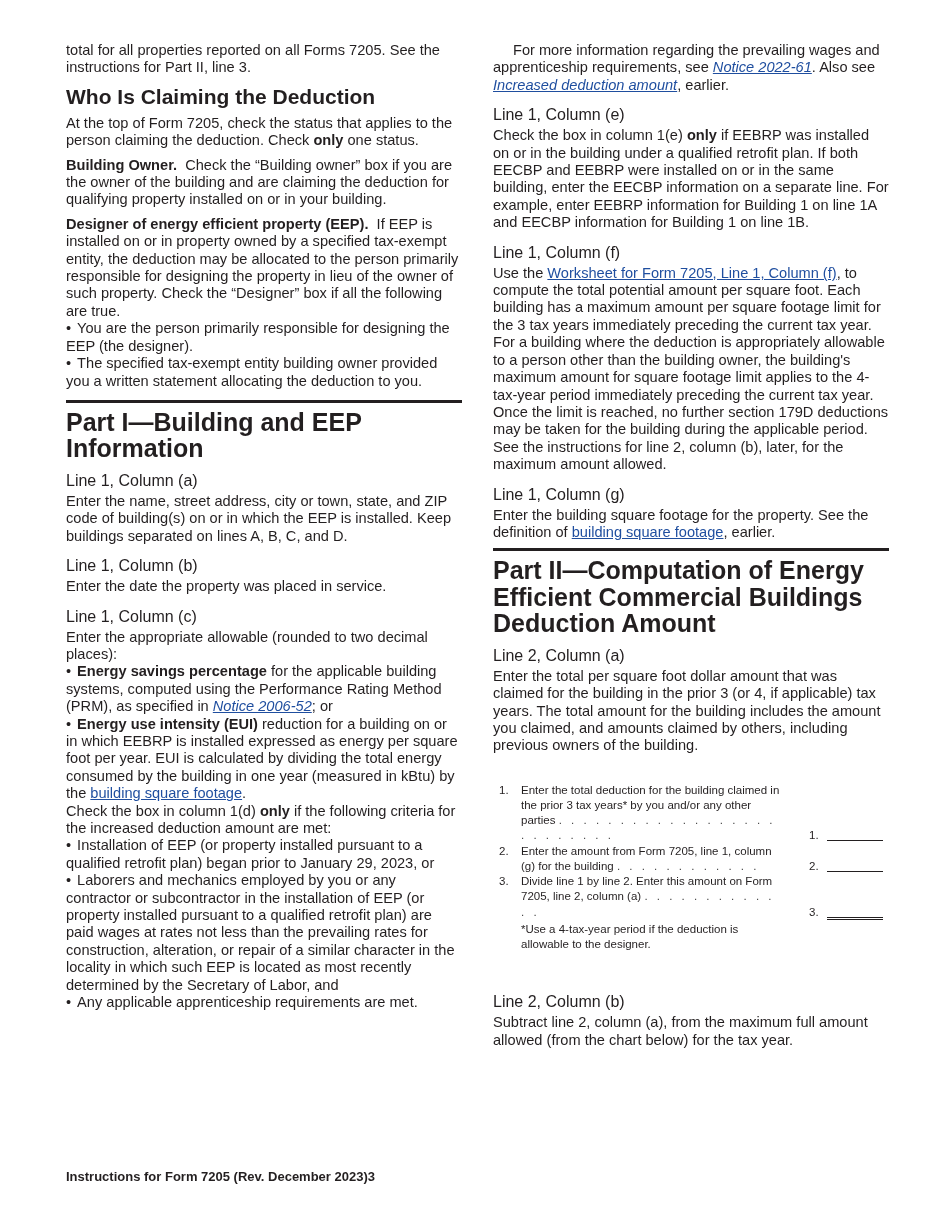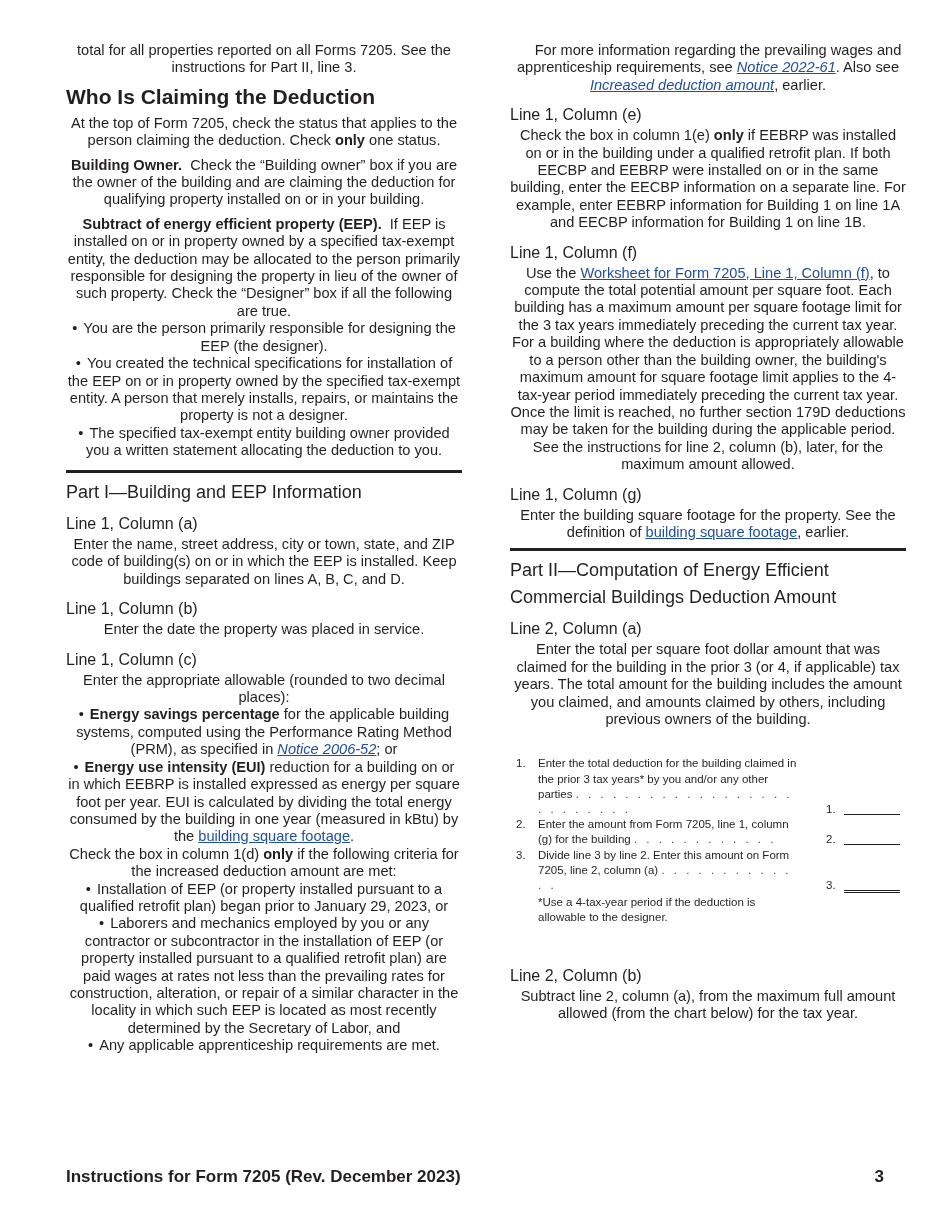--- a/index.html
+++ b/index.html
@@ -3,61 +3,60 @@
 <meta charset="utf-8">
 <style>
   html, body { margin: 0; padding: 0; background: #ffffff; }
   body {
     width: 950px; height: 1230px; position: relative; overflow: hidden;
     font-family: "Liberation Sans", sans-serif; color: #231f20;
     font-size: 14.6px; line-height: 17.4px;
   }
   .col { position: absolute; top: 42px; width: 396px; }
   .col-left { left: 66px; }
-  .col-right { left: 510px; }
-  p { margin: 0 0 7px 0; text-align: center; }
+  .col-right { left: 493px; }
+  p { margin: 0 0 7px 0; }
   .h1 { font-weight: bold; font-size: 21px; line-height: 26px; margin: 7px 0 5px 0; }
   .part-rule { border-top: 3px solid #231f20; margin: 10px 0 0 0; }
-  .part-title { font-weight: normal; font-size: 18px; line-height: 26.5px; margin: 6px 0 9px 0; }
+  .part-title { font-weight: bold; font-size: 25px; line-height: 26.5px; margin: 6px 0 9px 0; }
   .h3 { font-weight: normal; font-size: 16px; line-height: 19px; margin: 11px 0 3px 0; }
   .bullet { margin: 0; }
   .bullet::before { content: "\2022"; margin-right: 6px; }
   a.link { color: #1f4e9f; text-decoration: underline; }
   a.link.it { font-style: italic; }
   .indent { text-indent: 20px; }
   b { font-weight: bold; }
 
   .ws { margin: 28px 0 0 0; font-size: 11.5px; line-height: 15.2px; position: relative; }
   .ws-row { display: flex; position: relative; }
   .ws-num { width: 28px; text-align: left; padding-left: 6px; box-sizing: border-box; flex: none; }
   .ws-text { width: 264px; flex: none; }
   .ws-lead { letter-spacing: 3px; color: #444; }
   .ws-ref { position: absolute; right: 0; bottom: 0; width: 80px; display: flex; }
   .ws-ref-num { width: 18px; }
   .ws-field { width: 56px; border-bottom: 1px solid #231f20; height: 12px; }
   .ws-field.dbl { border-bottom: 3px double #231f20; }
   .ws-note { padding-left: 28px; width: 260px; margin-top: 2px; }
 
-  .footer { position: absolute; top: 1168px; left: 66px; width: 818px; font-weight: bold; font-size: 17px; display: flex; justify-content: space-between; }
+  .footer { position: absolute; top: 1168px; left: 66px; width: 818px; font-weight: bold; font-size: 13px; display: flex; }
 </style>
 </head>
 <body>
 
 <div class="col col-left">
   <p>total for all properties reported on all Forms 7205. See the instructions for Part II, line 3.</p>
 
   <div class="h1">Who Is Claiming the Deduction</div>
   <p><span>At the top of Form 7205, check the status that applies to the person claiming the deduction. Check </span><b>only</b><span> one status.</span></p>
 
   <p><b>Building Owner.</b><span style="white-space:pre-wrap">  Check the “Building owner” box if you are the owner of the building and are claiming the deduction for qualifying property installed on or in your building.</span></p>
 
   <div style="margin-bottom:0">
-    <p style="margin:0"><b>Subtract of energy efficient property (EEP).</b><span style="white-space:pre-wrap">  If EEP is installed on or in property owned by a specified tax-exempt entity, the deduction may be allocated to the person primarily responsible for designing the property in lieu of the owner of such property. Check the “Designer” box if all the following are true.</span></p>
+    <p style="margin:0"><b>Designer of energy efficient property (EEP).</b><span style="white-space:pre-wrap">  If EEP is installed on or in property owned by a specified tax-exempt entity, the deduction may be allocated to the person primarily responsible for designing the property in lieu of the owner of such property. Check the “Designer” box if all the following are true.</span></p>
     <p class="bullet">You are the person primarily responsible for designing the EEP (the designer).</p>
-    <p class="bullet">You created the technical specifications for installation of the EEP on or in property owned by the specified tax-exempt entity. A person that merely installs, repairs, or maintains the property is not a designer.</p>
     <p class="bullet">The specified tax-exempt entity building owner provided you a written statement allocating the deduction to you.</p>
   </div>
 
   <div class="part-rule"></div>
   <div class="part-title">Part I—Building and EEP Information</div>
 
   <div class="h3" style="margin-top:0">Line 1, Column (a)</div>
   <p>Enter the name, street address, city or town, state, and ZIP code of building(s) on or in which the EEP is installed. Keep buildings separated on lines A, B, C, and D.</p>
 
   <div class="h3">Line 1, Column (b)</div>
@@ -104,21 +103,21 @@
     <div class="ws-row">
       <div class="ws-num">2.</div>
       <div class="ws-text"><span>Enter the amount from Form 7205, line 1, column (g) for the building</span> <span class="ws-lead">. . . . . . . . . . . .</span></div>
       <div class="ws-ref">
           <span class="ws-ref-num">2.</span>
           <span class="ws-field"></span>
         </div>
     </div>
     <div class="ws-row">
       <div class="ws-num">3.</div>
-      <div class="ws-text"><span>Divide line 3 by line 2. Enter this amount on Form 7205, line 2, column (a)</span> <span class="ws-lead">. . . . . . . . . . . . .</span></div>
+      <div class="ws-text"><span>Divide line 1 by line 2. Enter this amount on Form 7205, line 2, column (a)</span> <span class="ws-lead">. . . . . . . . . . . . .</span></div>
       <div class="ws-ref">
           <span class="ws-ref-num">3.</span>
           <span class="ws-field dbl"></span>
         </div>
     </div>
     <div class="ws-note">*Use a 4-tax-year period if the deduction is allowable to the designer.</div>
   </div>
 
   <div class="h3" style="margin-top:40px">Line 2, Column (b)</div>
   <p>Subtract line 2, column (a), from the maximum full amount allowed (from the chart below) for the tax year.</p>

